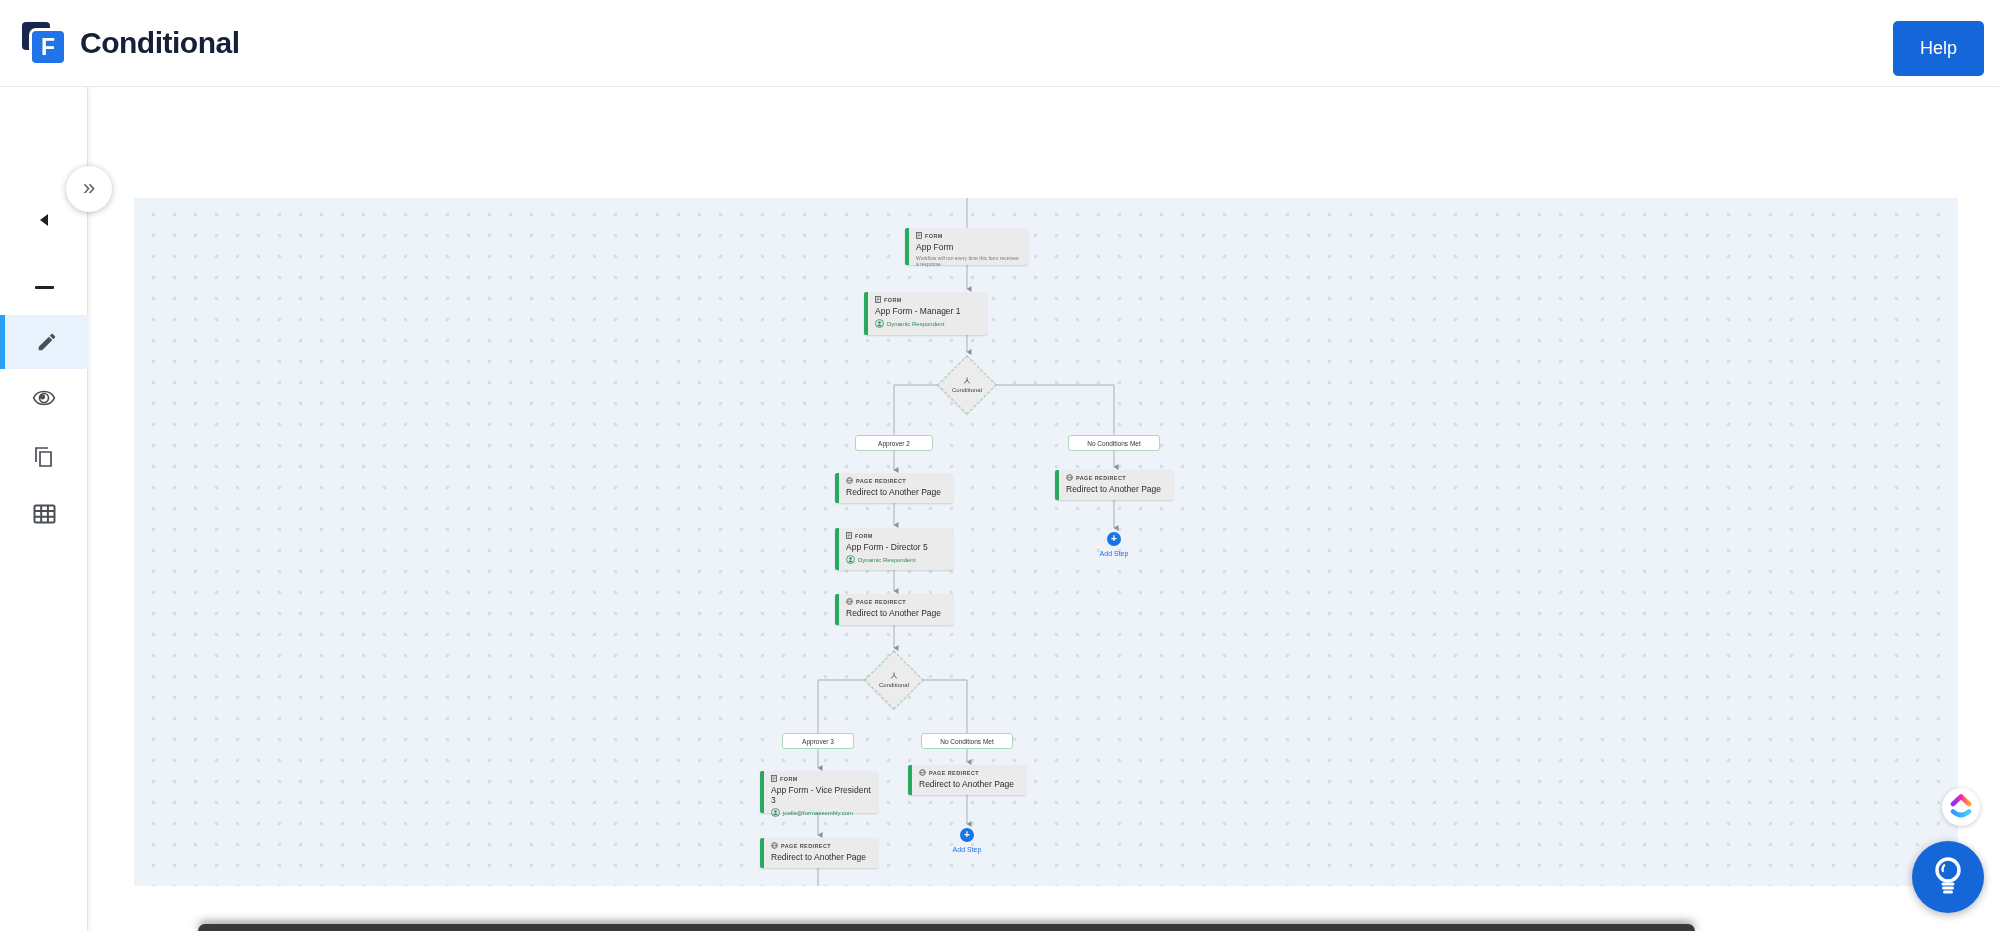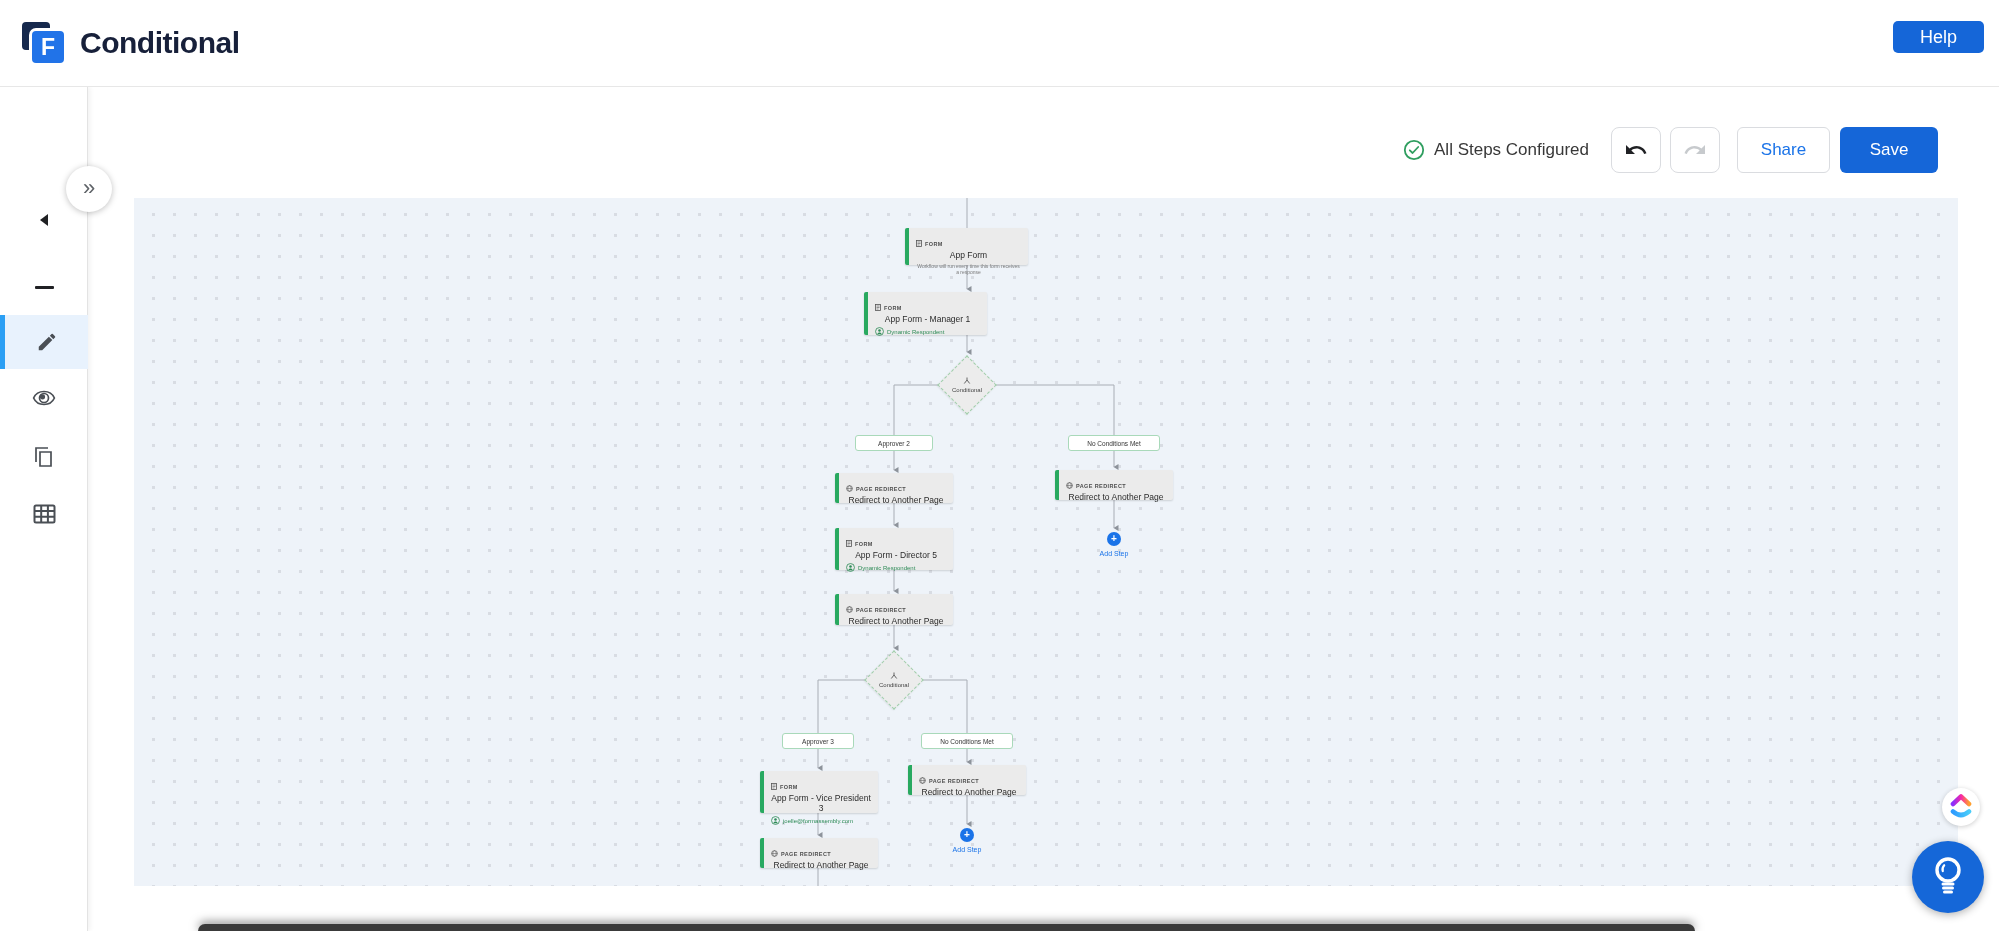--- a/index.html
+++ b/index.html
@@ -11,21 +11,21 @@
     border-bottom:1px solid #e7e7e7; z-index:30; display:flex; align-items:center; }
   .brand { display:flex; align-items:center; gap:14px; margin-left:20px; cursor:pointer; }
   .brand-icon { position:relative; width:46px; height:46px; }
   .brand-icon .sq-back { position:absolute; left:2px; top:2px; width:28px; height:28px;
     background:#16294d; border-radius:4px; }
   .brand-icon .sq-front { position:absolute; left:12px; top:11px; width:32px; height:32px;
     background:#2173e8; border-radius:4px; box-shadow:0 0 0 3px #fff;
     display:flex; align-items:center; justify-content:center; }
   .brand-icon .sq-front span { color:#fff; font-weight:bold; font-size:23px; }
   .brand-name { font-size:30px; font-weight:bold; color:#17203a; letter-spacing:-0.5px; }
-  .help-btn { position:absolute; right:15px; top:21px; width:91px; height:32px;
+  .help-btn { position:absolute; right:15px; top:21px; width:91px; height:55px;
     background:#1566d8; color:#fff; border:none; border-radius:5px; font-size:18px;
     font-family:inherit; cursor:pointer; }
 
   
   .sidebar { position:absolute; top:87px; left:0; width:88px; bottom:0; background:#fff;
     border-right:1px solid #e3e3e3; box-shadow:2px 0 5px rgba(0,0,0,0.06); z-index:20; }
   .side-item { position:absolute; left:0; width:88px; height:54px; display:flex;
     align-items:center; justify-content:center; cursor:pointer; }
   .side-item.active { background:#e8f2fd; border-left:5px solid #2b9ff4; }
   .minus-bar { width:19px; height:3px; background:#202124; border-radius:1px; }
@@ -52,22 +52,22 @@
     border-radius:6px; color:#fff; font-size:17px; font-family:inherit; cursor:pointer; }
 
   
   .canvas { position:absolute; left:46px; top:111px; width:1824px; height:688px;
     background-color:#eef3f9;
     background-image:radial-gradient(circle, #d8dce3 1.7px, transparent 2px);
     background-size:21px 21px; background-position:9px 6px; overflow:hidden; }
   .wires { position:absolute; left:0; top:0; z-index:1; }
 
   .node { position:absolute; background:#ebebeb; border-left:4px solid #28a960;
-    border-radius:2px; box-shadow:0 1px 2px rgba(0,0,0,0.14); padding:12px 7px;
-    z-index:2; cursor:pointer;text-align:center; }
+    border-radius:2px; box-shadow:0 1px 2px rgba(0,0,0,0.14); padding:4px 7px;
+    z-index:2; cursor:pointer; }
   .node-type-row { display:flex; align-items:center; gap:3px; }
   .node-type { font-size:5.5px; font-weight:bold; color:#4d4d4d; letter-spacing:0.4px;
     text-transform:uppercase; }
   .node-title { font-size:8.5px; color:#2b2b2b; margin-top:3px; }
   .node-sub { font-size:5px; color:#7a7a7a; margin-top:3px; }
   .node-badge { display:flex; align-items:center; gap:3px; margin-top:3px; }
   .node-badge-text { font-size:6px; color:#2e8b57; }
 
   .pill { position:absolute; background:#fff; border:1px solid #a9d9ba; border-radius:3px;
     font-size:6.5px; color:#333; display:flex; align-items:center; justify-content:center;
@@ -147,41 +147,20 @@
     </svg>
   </div>
 </div>
 
 <div class="fab-expand">
   <span>»</span>
 </div>
 
 <div class="main">
 
-  <div class="toolbar-right">
-    <div class="status">
-      <svg width="22" height="22" viewBox="0 0 22 22">
-        <circle cx="11" cy="11" r="9.2" fill="none" stroke="#2f9e5f" stroke-width="1.8"></circle>
-        <path d="M6.8 11.3 L9.6 14 L15.2 8" fill="none" stroke="#2f9e5f" stroke-width="1.8" stroke-linecap="round" stroke-linejoin="round"></path>
-      </svg>
-      <span class="status-text">All Steps Configured</span>
-    </div>
-    <div class="icon-btn">
-      <svg width="24" height="24" viewBox="0 0 24 24">
-        <path d="M12.5 8c-2.65 0-5.05.99-6.9 2.6L2 7v9h9l-3.62-3.62c1.39-1.16 3.16-1.88 5.12-1.88 3.54 0 6.55 2.31 7.6 5.5l2.37-.78C21.08 11.03 17.15 8 12.5 8z" fill="#202124"></path>
-      </svg>
-    </div>
-    <div class="icon-btn">
-      <svg width="24" height="24" viewBox="0 0 24 24">
-        <path d="M18.4 10.6C16.55 8.99 14.15 8 11.5 8c-4.65 0-8.58 3.03-9.97 7.22l2.37.78c1.05-3.19 4.06-5.5 7.6-5.5 1.96 0 3.73.72 5.12 1.88L13 16h9V7l-3.6 3.6z" fill="#c7cacd"></path>
-      </svg>
-    </div>
-    <button class="share-btn">Share</button>
-    <button class="save-btn">Save</button>
-  </div>
 
   <div class="canvas">
 
     <svg class="wires" width="1824" height="688">
       <defs>
         <marker id="arr" markerWidth="7" markerHeight="6" refX="3.5" refY="5" orient="auto-start-reverse">
           <path d="M0.5,0.5 L6.5,0.5 L3.5,5.5 Z" fill="#8d939b"></path>
         </marker>
       </defs>
       <g stroke="#a8adb5" stroke-width="1" fill="none">

